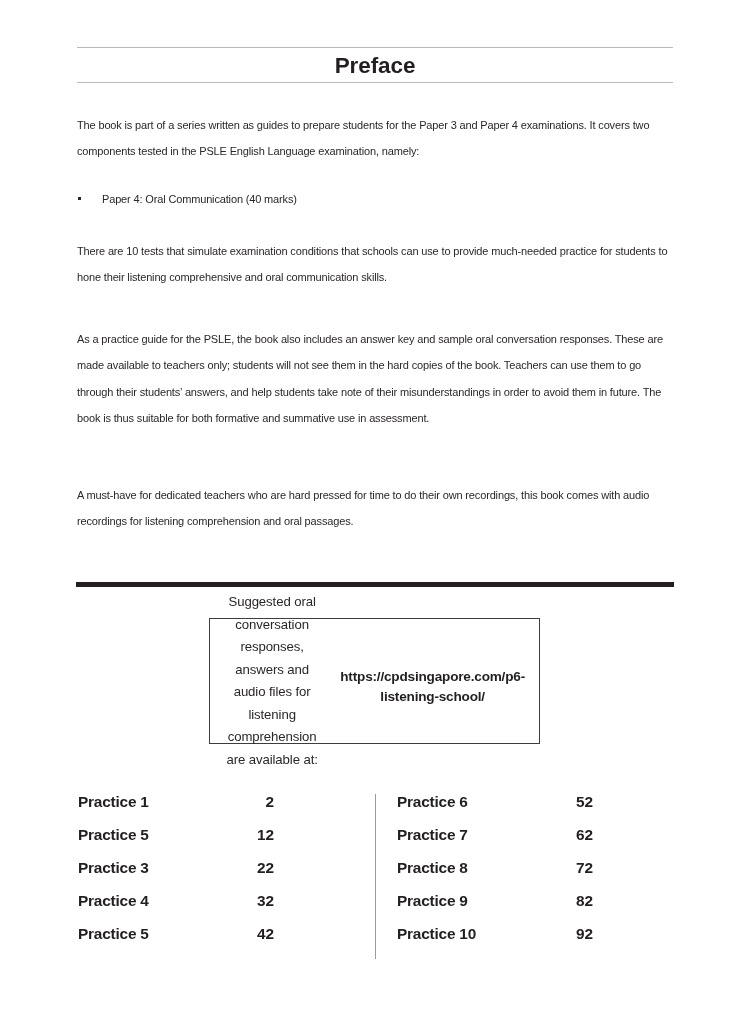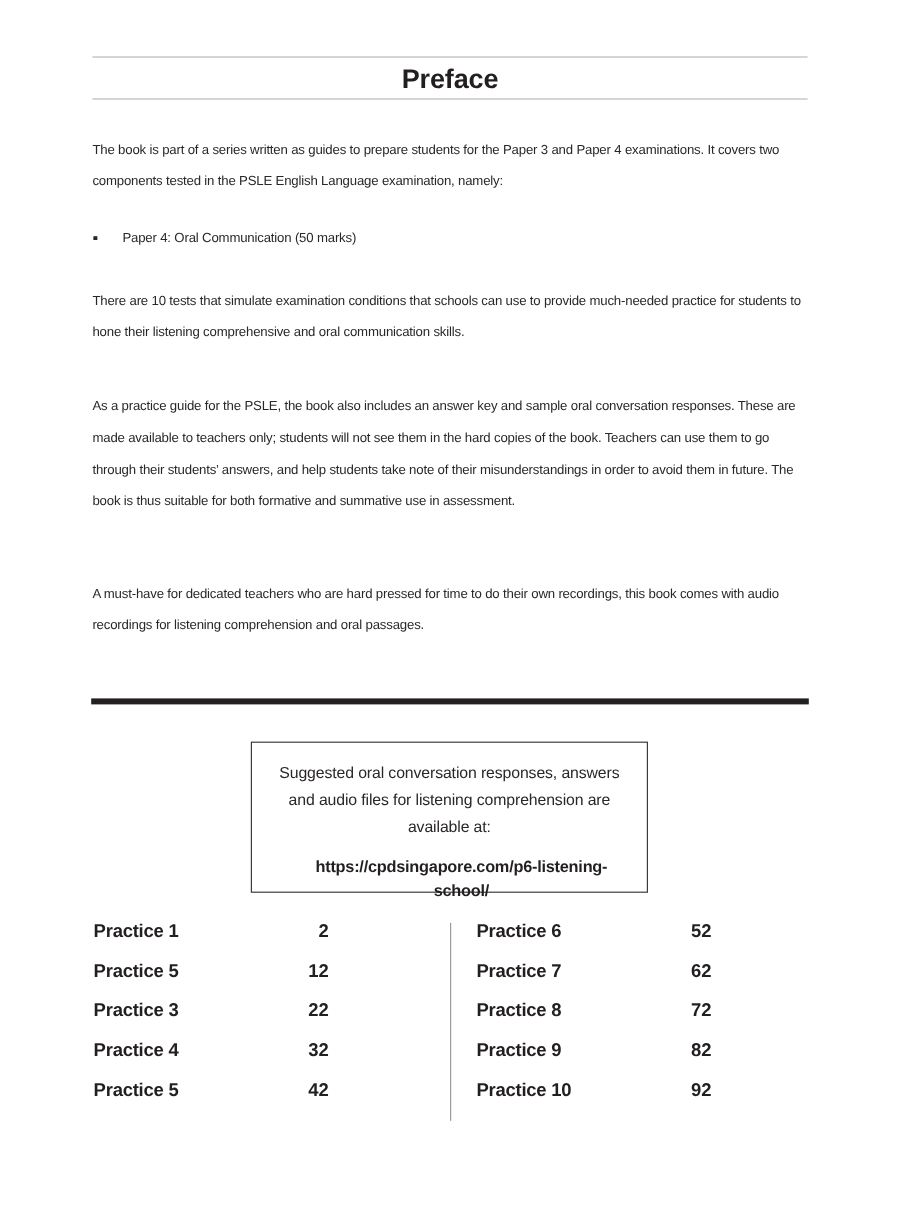--- a/index.html
+++ b/index.html
@@ -96,25 +96,25 @@
     left: 209px;
     top: 618px;
     width: 331px;
     height: 126px;
     border: 1.4px solid #3d3d3d;
     box-sizing: border-box;
   }
   .callout-inner {
     position: absolute;
     left: 0;
-    top: 12px;
+    top: 0;
     width: 100%;
     height: 100%;
     display: flex;
-    flex-direction: column;
+    flex-direction: row;
     align-items: center;
     justify-content: center;
     box-sizing: border-box;
     padding: 0 14px;
   }
   .callout-text {
     text-align: center;
     font-size: 13.2px;
     line-height: 22.5px;
     color: #2b2729;
@@ -128,21 +128,21 @@
     color: #231f20;
     letter-spacing: -0.2px;
     line-height: 20px;
     margin-left: 20px;
   }
 
   
   .toc {
     position: absolute;
     left: 0;
-    top: 768px;
+    top: 793px;
     width: 664px;
     height: 170px;
   }
   .toc-divider {
     position: absolute;
     left: 375px;
     top: 1px;
     width: 1px;
     height: 165px;
     background: #9b9b9c;
@@ -185,21 +185,21 @@
 
   <div class="body-block" id="para-1">The book is part of a series written as guides to prepare students for the Paper 3 and Paper 4 examinations. It covers two components tested in the PSLE English Language examination, namely:</div>
 
   <div class="body-block" id="bullets">
     <ul class="bullet-list">
       <li class="bullet-item">
         <span class="bullet-dot"></span>
       </li>
       <li class="bullet-item">
         <span class="bullet-dot"></span>
-        <span>Paper 4: Oral Communication (50 marks)</span>
+        <span>Paper 4: Oral Communication (40 marks)</span>
       </li>
     </ul>
   </div>
 
   <div class="body-block" id="para-2">There are 10 tests that simulate examination conditions that schools can use to provide much-needed practice for students to hone their listening comprehensive and oral communication skills.</div>
 
   <div class="body-block" id="para-3">As a practice guide for the PSLE, the book also includes an answer key and sample oral conversation responses. These are made available to teachers only; students will not see them in the hard copies of the book. Teachers can use them to go through their students’ answers, and help students take note of their misunderstandings in order to avoid them in future. The book is thus suitable for both formative and summative use in assessment.</div>
 
   <div class="body-block" id="para-4">A must-have for dedicated teachers who are hard pressed for time to do their own recordings, this book comes with audio recordings for listening comprehension and oral passages.</div>
 

